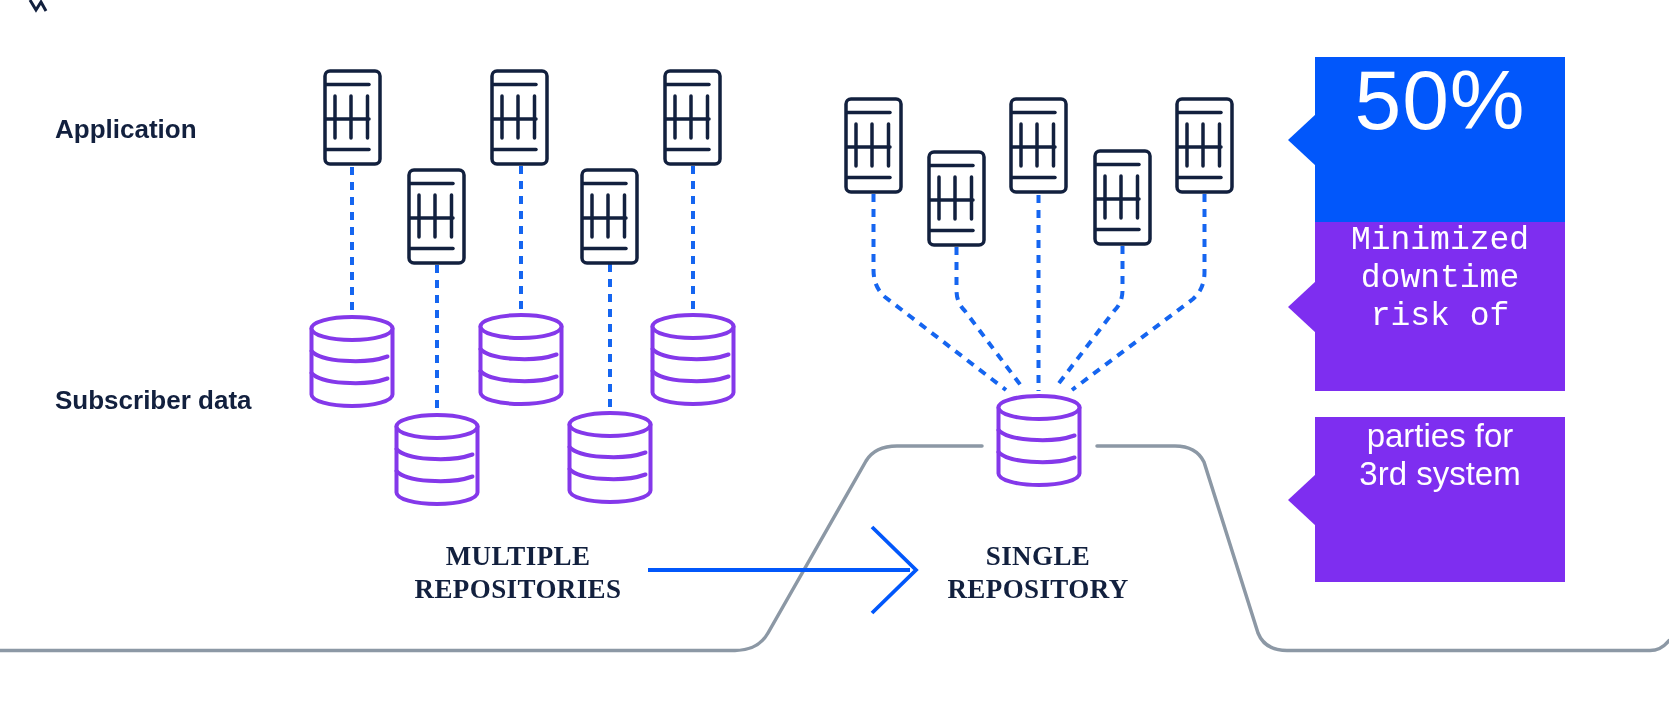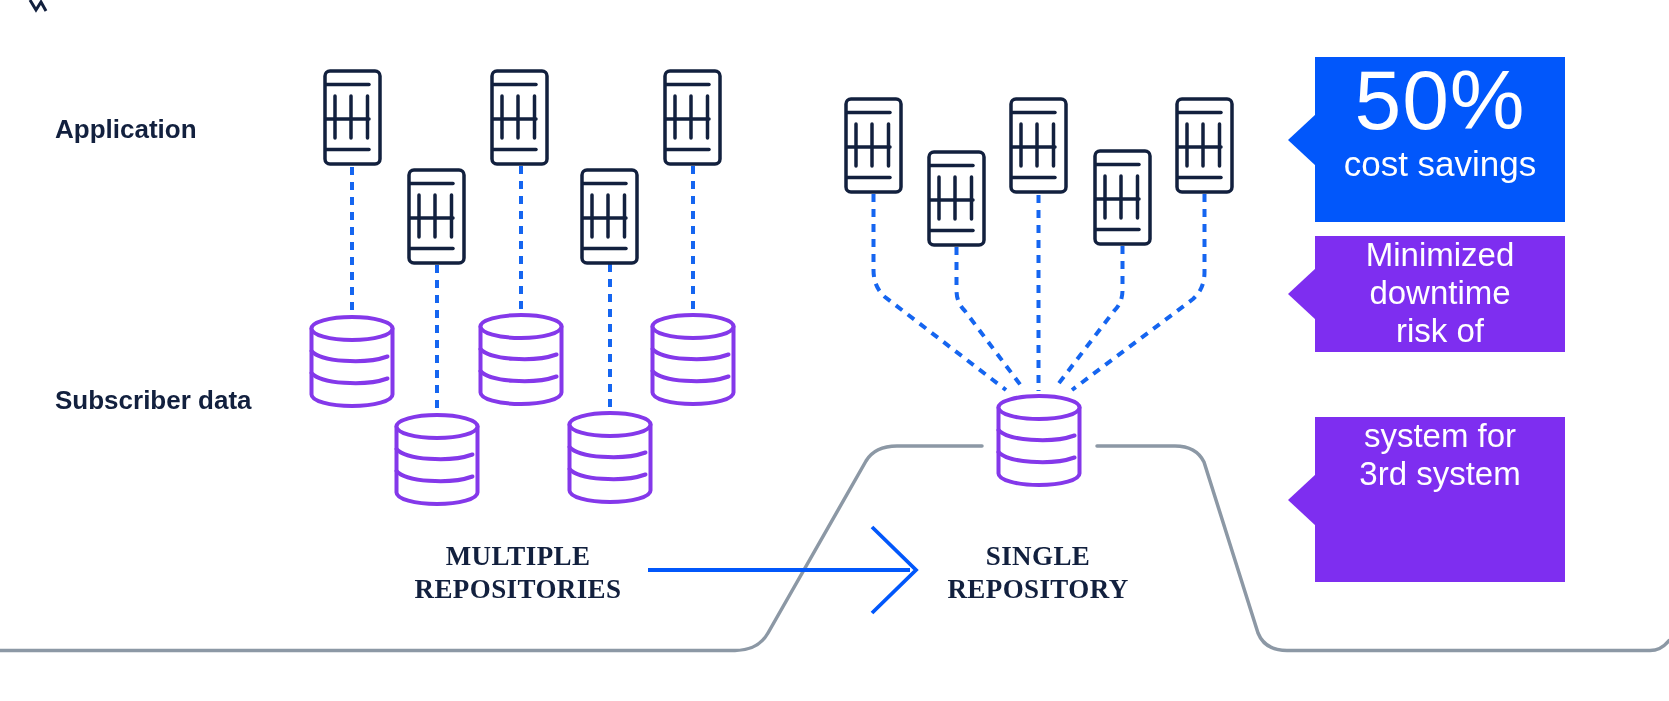--- a/index.html
+++ b/index.html
@@ -115,29 +115,28 @@
     <span>REPOSITORIES</span>
   </div>
   <div class="caption" style="left:878px;top:540px;">
     <span>SINGLE</span><br>
     <span>REPOSITORY</span>
   </div>
 
   <div class="callout blue" style="top:57px;height:165px;">
     <span class="tri"></span>
     <span class="stat-headline">50%</span>
-    <span class="stat-sub">cost savings</span>
   </div>
 
-  <div class="callout purple" style="top:236px;height:116px;">
+  <div class="callout purple" style="top:222px;height:169px;font-family:Liberation Mono, monospace;">
     <span class="tri"></span>
     <span class="benefit-line">Minimized</span>
     <span class="benefit-line">downtime</span>
     <span class="benefit-line">risk of</span>
   </div>
 
   <div class="callout purple" style="top:417px;height:165px;">
     <span class="tri"></span>
-    <span class="benefit-line">system for</span>
+    <span class="benefit-line">parties for</span>
     <span class="benefit-line">3rd system</span>
   </div>
 
 </div>
 
 </body></html>

